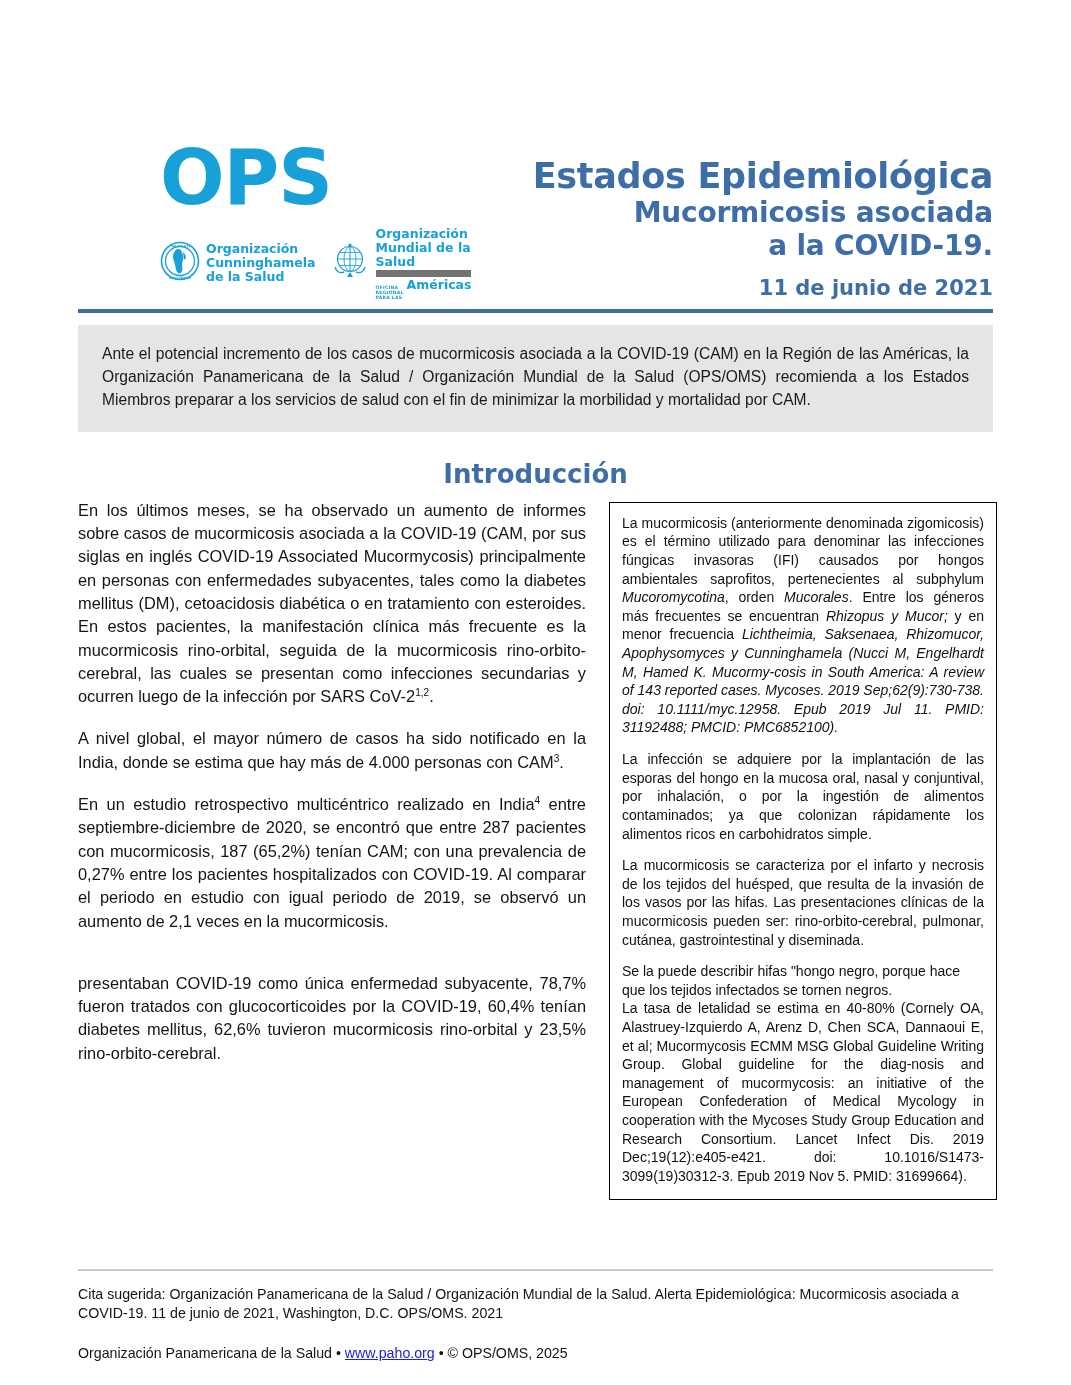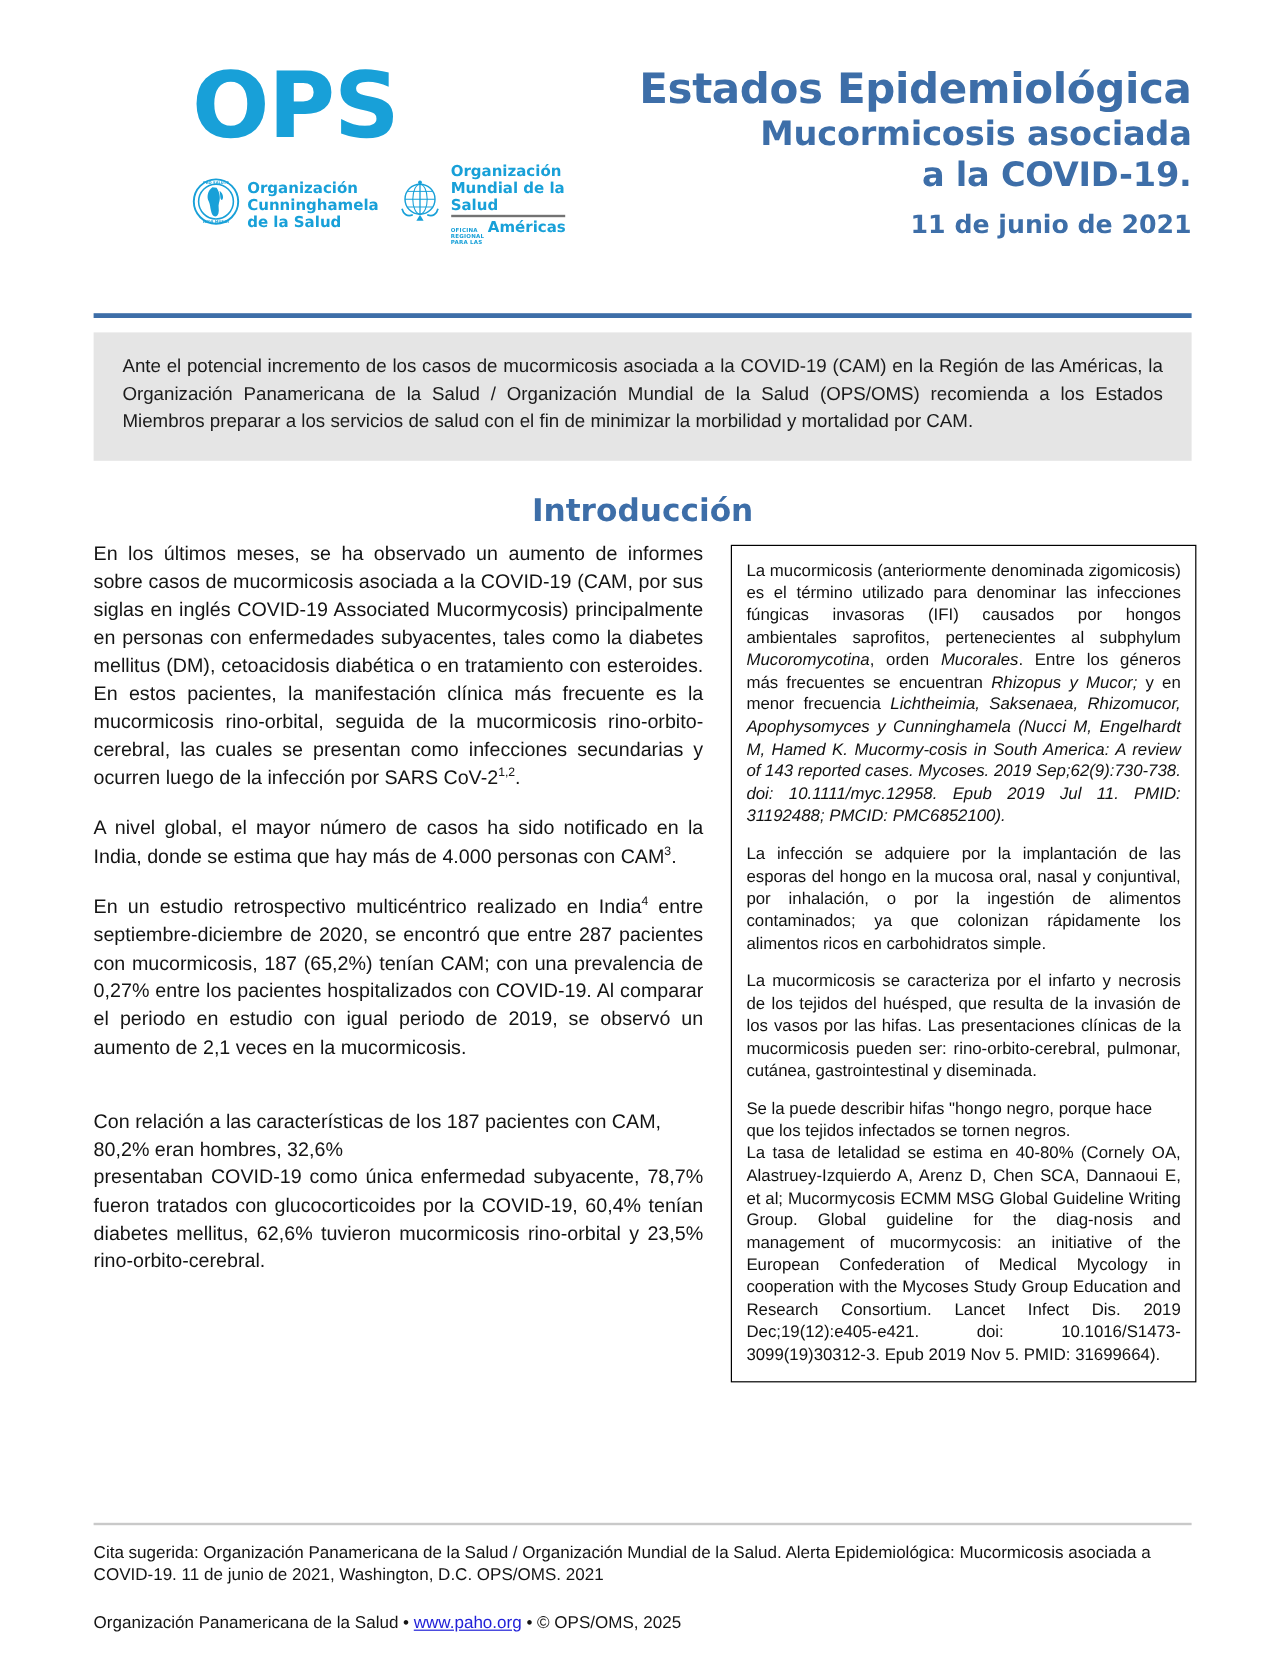--- a/index.html
+++ b/index.html
@@ -19,23 +19,23 @@
     position: relative;
     width: 1071px;
     height: 1385px;
     box-sizing: border-box;
     padding: 0 78px;
   }
 
   
   .header {
     display: flex;
-    align-items: flex-start;
+    align-items: flex-end;
     justify-content: space-between;
-    padding-top: 52px;
+    padding-top: 100px;
     height: 200px;
   }
   .logo-block {
     width: 360px;
     padding-left: 82px;
     box-sizing: border-box;
   }
   .ops-word {
     font-family: "DejaVu Sans", sans-serif;
     font-weight: bold;
@@ -56,21 +56,21 @@
     font-family: "DejaVu Sans", sans-serif;
     font-weight: bold;
     font-size: 12.5px;
     line-height: 1.12;
     color: #18a0d8;
   }
   .who-sub {
     display: flex;
     align-items: baseline;
     gap: 3px;
-    border-top: 2px solid #737373;
+    border-top: 7px solid #737373;
     padding-top: 1px;
     margin-top: 1px;
   }
   .who-sub .tiny {
     font-size: 4.6px;
     letter-spacing: 0.2px;
     color: #18a0d8;
     font-weight: bold;
   }
   .who-sub .americas {
@@ -284,21 +284,20 @@
     <div class="col-left">
 
       <p><span>En los últimos meses, se ha observado un aumento de informes sobre casos de mucormicosis asociada a la COVID-19 (CAM, por sus siglas en inglés COVID-19 Associated Mucormycosis) principalmente en personas con enfermedades subyacentes, tales como la diabetes mellitus (DM), cetoacidosis diabética o en tratamiento con esteroides. En estos pacientes, la manifestación clínica más frecuente es la mucormicosis rino-orbital, seguida de la mucormicosis rino-orbito-cerebral, las cuales se presentan como infecciones secundarias y ocurren luego de la infección por SARS CoV-2</span><sup>1,2</sup><span>.</span></p>
 
       <p><span>A nivel global, el mayor número de casos ha sido notificado en la India, donde se estima que hay más de 4.000 personas con CAM</span><sup>3</sup><span>.</span></p>
 
       <p><span>En un estudio retrospectivo multicéntrico realizado en India</span><sup>4</sup><span> entre septiembre-diciembre de 2020, se encontró que entre 287 pacientes con mucormicosis, 187 (65,2%) tenían CAM; con una prevalencia de 0,27% entre los pacientes hospitalizados con COVID-19. Al comparar el periodo en estudio con igual periodo de 2019, se observó un aumento de 2,1 veces en la mucormicosis.</span></p>
 
       <div class="spacer-para"></div>
 
-      <p class="no-justify" style="margin-bottom:0;">Con relación a las características de los 187 pacientes con CAM, 80,2% eran hombres, 32,6%</p>
       <p class="last-para">presentaban COVID-19 como única enfermedad subyacente, 78,7% fueron tratados con glucocorticoides por la COVID-19, 60,4% tenían diabetes mellitus, 62,6% tuvieron mucormicosis rino-orbital y 23,5% rino-orbito-cerebral.</p>
 
     </div>
 
     <div class="col-right">
 
       <p><span>La mucormicosis (anteriormente denominada zigomicosis) es el término utilizado para denominar las infecciones fúngicas invasoras (IFI) causados por hongos ambientales saprofitos, pertenecientes al subphylum </span><i class="italic-run">Mucoromycotina</i><span>, orden </span><i class="italic-run">Mucorales</i><span>. Entre los géneros más frecuentes se encuentran </span><i class="italic-run">Rhizopus y Mucor;</i><span> y en menor frecuencia </span><i class="italic-run">Lichtheimia, Saksenaea, Rhizomucor, Apophysomyces y Cunninghamela (Nucci M, Engelhardt M, Hamed K. Mucormy-cosis in South America: A review of 143 reported cases. Mycoses. 2019 Sep;62(9):730-738. doi: 10.1111/myc.12958. Epub 2019 Jul 11. PMID: 31192488; PMCID: PMC6852100).</i></p>
 
       <p>La infección se adquiere por la implantación de las esporas del hongo en la mucosa oral, nasal y conjuntival, por inhalación, o por la ingestión de alimentos contaminados; ya que colonizan rápidamente los alimentos ricos en carbohidratos simple.</p>
 

